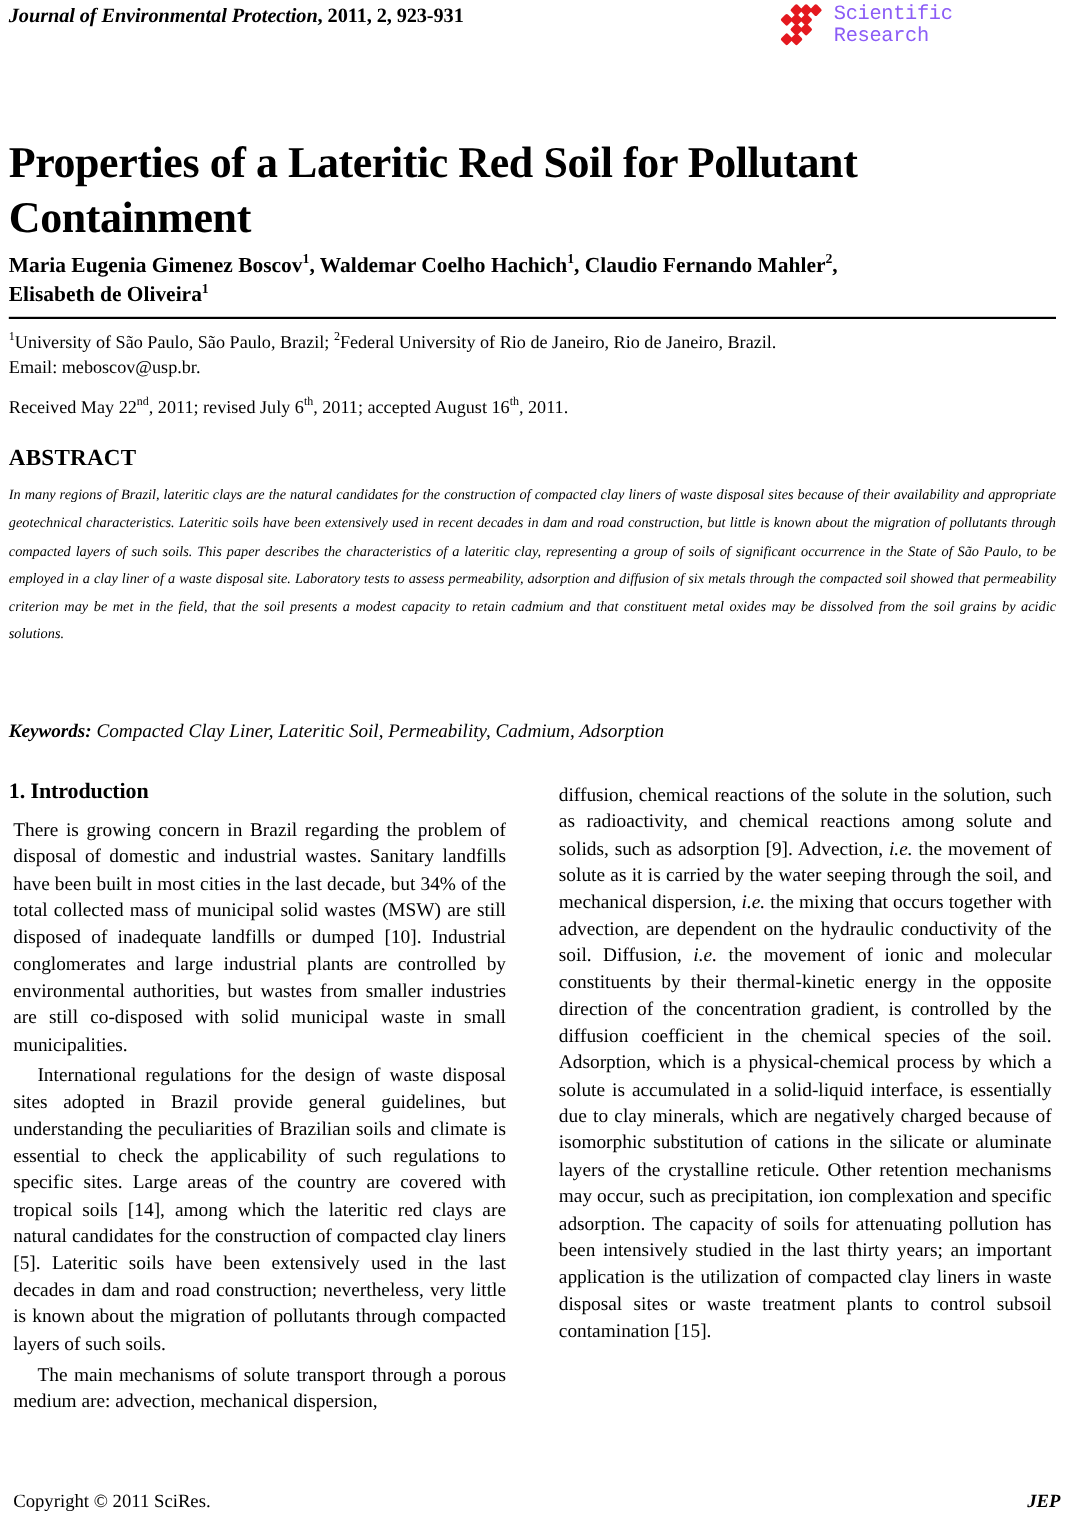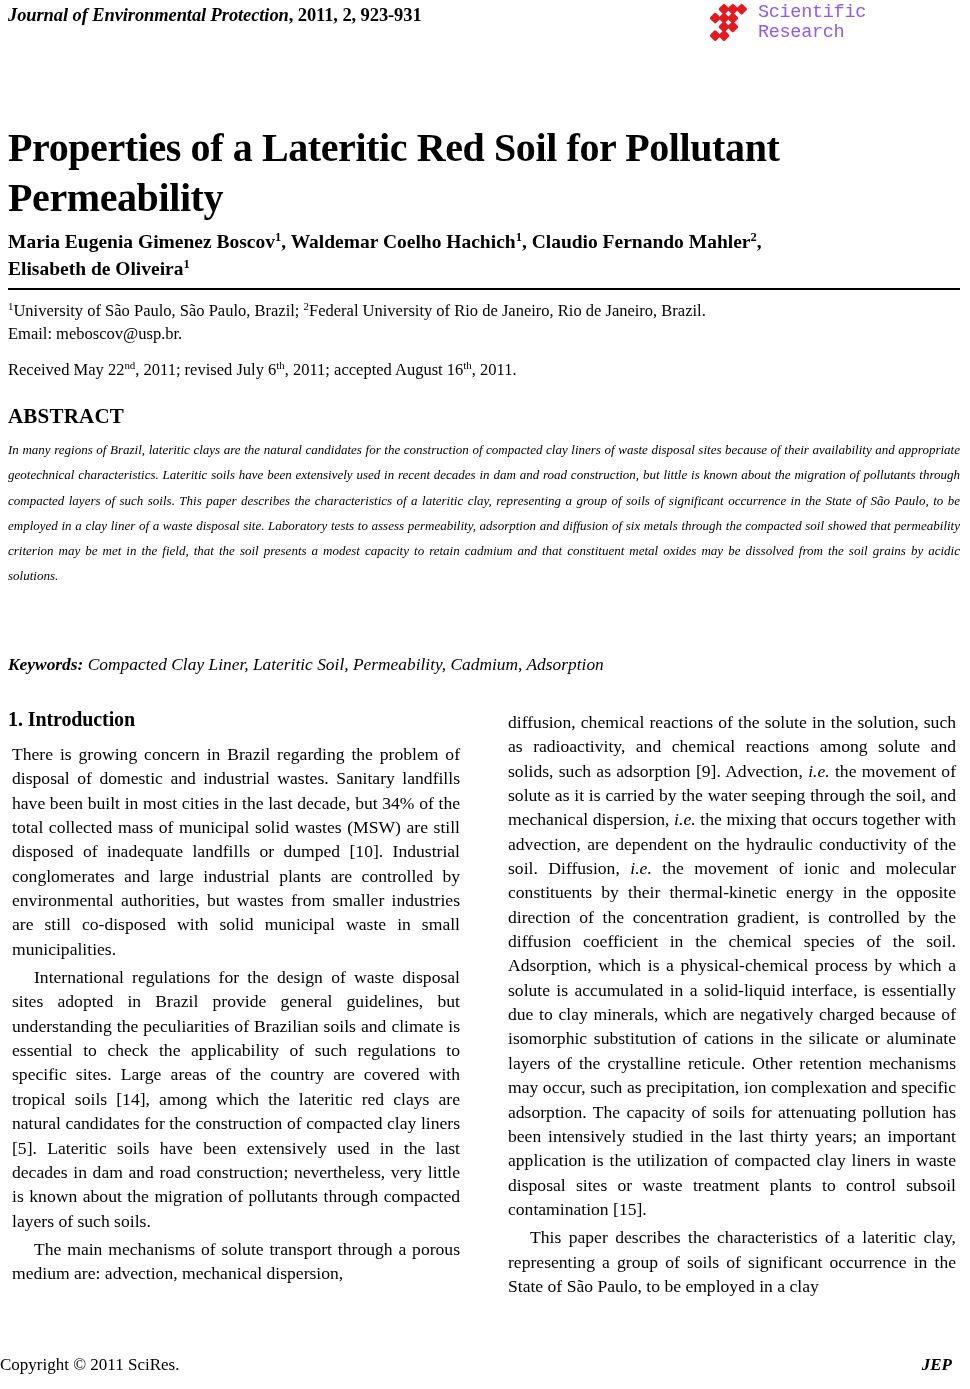--- a/index.html
+++ b/index.html
@@ -188,21 +188,21 @@
     text-align: justify;
     text-justify: inter-word;
     hyphens: none;
   }
   .col p.indent { text-indent: 22px; }
   .col p em { font-style: italic; }
 
   
   .footer {
     position: absolute;
-    left: 0;
+    left: 12px;
     bottom: 14px;
     width: 952px;
     display: flex;
     justify-content: space-between;
     align-items: baseline;
     font-size: 17px;
   }
   .footer-right {
     font-style: italic;
     font-weight: bold;
@@ -235,21 +235,21 @@
             <rect x="10.82" y="28.46" width="8.40" height="8.40" rx="1.6" fill="#e4181f" transform="rotate(45 15.02 32.66)"></rect>
           </g>
       </svg>
     </div>
     <div class="logo-words">
       <div>Scientific</div>
       <div>Research</div>
     </div>
   </div>
 
-  <h1 class="title">Properties of a Lateritic Red Soil for Pollutant Permeability</h1>
+  <h1 class="title">Properties of a Lateritic Red Soil for Pollutant Containment</h1>
 
   <div class="authors">
     <span>Maria Eugenia Gimenez Boscov</span><sup>1</sup><span>, </span><span>Waldemar Coelho Hachich</span><sup>1</sup><span>, </span><span>Claudio Fernando Mahler</span><sup>2</sup><span>,</span><br><span>Elisabeth de Oliveira</span><sup>1</sup>
   </div>
 
   <div class="rule"></div>
 
   <div class="affil">
     <div><sup>1</sup><span>University of São Paulo, São Paulo, Brazil; </span><sup>2</sup><span>Federal University of Rio de Janeiro, Rio de Janeiro, Brazil.</span></div>
     <div>Email: meboscov@usp.br.</div>
@@ -268,21 +268,20 @@
 
   <div class="columns">
     <div class="col">
       <div class="section-head">1. Introduction</div>
       <p>There is growing concern in Brazil regarding the problem of disposal of domestic and industrial wastes. Sanitary landfills have been built in most cities in the last decade, but 34% of the total collected mass of municipal solid wastes (MSW) are still disposed of inadequate landfills or dumped [10]. Industrial conglomerates and large industrial plants are controlled by environmental authorities, but wastes from smaller industries are still co-disposed with solid municipal waste in small municipalities.</p>
       <p class="indent">International regulations for the design of waste disposal sites adopted in Brazil provide general guidelines, but understanding the peculiarities of Brazilian soils and climate is essential to check the applicability of such regulations to specific sites. Large areas of the country are covered with tropical soils [14], among which the lateritic red clays are natural candidates for the construction of compacted clay liners [5]. Lateritic soils have been extensively used in the last decades in dam and road construction; nevertheless, very little is known about the migration of pollutants through compacted layers of such soils.</p>
       <p class="indent">The main mechanisms of solute transport through a porous medium are: advection, mechanical dispersion,</p>
     </div>
     <div class="col">
       <p>diffusion, chemical reactions of the solute in the solution, such as radioactivity, and chemical reactions among solute and solids, such as adsorption [9]. Advection, <em>i.e.</em> the movement of solute as it is carried by the water seeping through the soil, and mechanical dispersion, <em>i.e.</em> the mixing that occurs together with advection, are dependent on the hydraulic conductivity of the soil. Diffusion, <em>i.e.</em> the movement of ionic and molecular constituents by their thermal-kinetic energy in the opposite direction of the concentration gradient, is controlled by the diffusion coefficient in the chemical species of the soil. Adsorption, which is a physical-chemical process by which a solute is accumulated in a solid-liquid interface, is essentially due to clay minerals, which are negatively charged because of isomorphic substitution of cations in the silicate or aluminate layers of the crystalline reticule. Other retention mechanisms may occur, such as precipitation, ion complexation and specific adsorption. The capacity of soils for attenuating pollution has been intensively studied in the last thirty years; an important application is the utilization of compacted clay liners in waste disposal sites or waste treatment plants to control subsoil contamination [15].</p>
-      <p class="indent">This paper describes the characteristics of a lateritic clay, representing a group of soils of significant occurrence in the State of São Paulo, to be employed in a clay</p>
     </div>
   </div>
 
   <div class="footer">
     <div>Copyright © 2011  SciRes.</div>
     <div class="footer-right">JEP</div>
   </div>
 
 </div>
 

